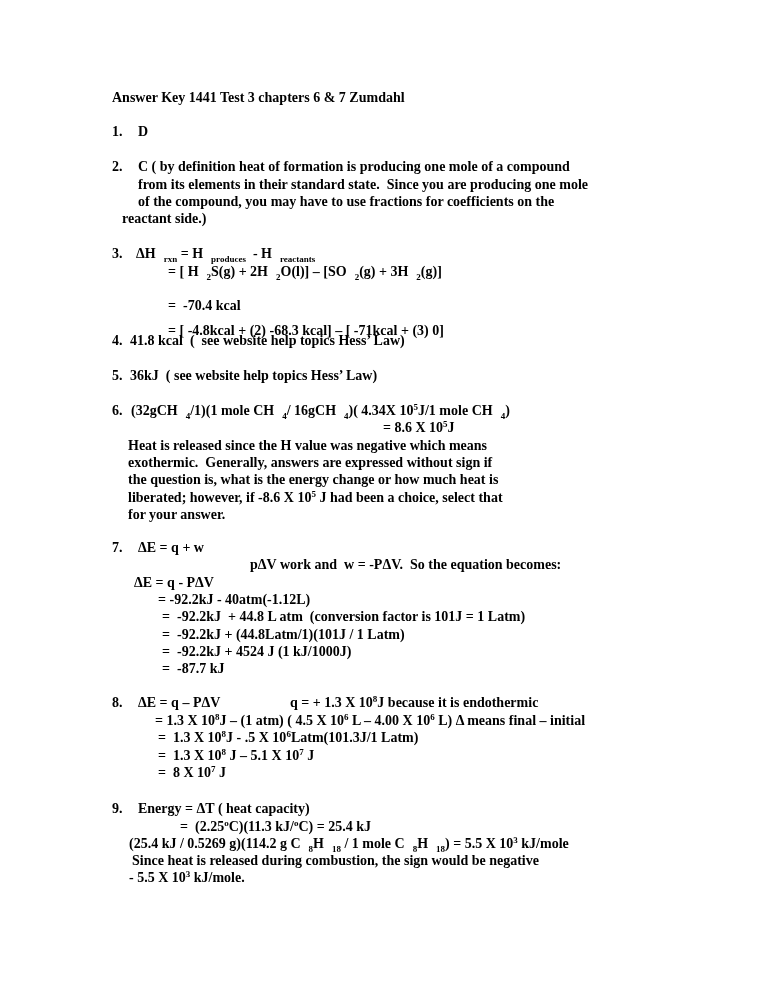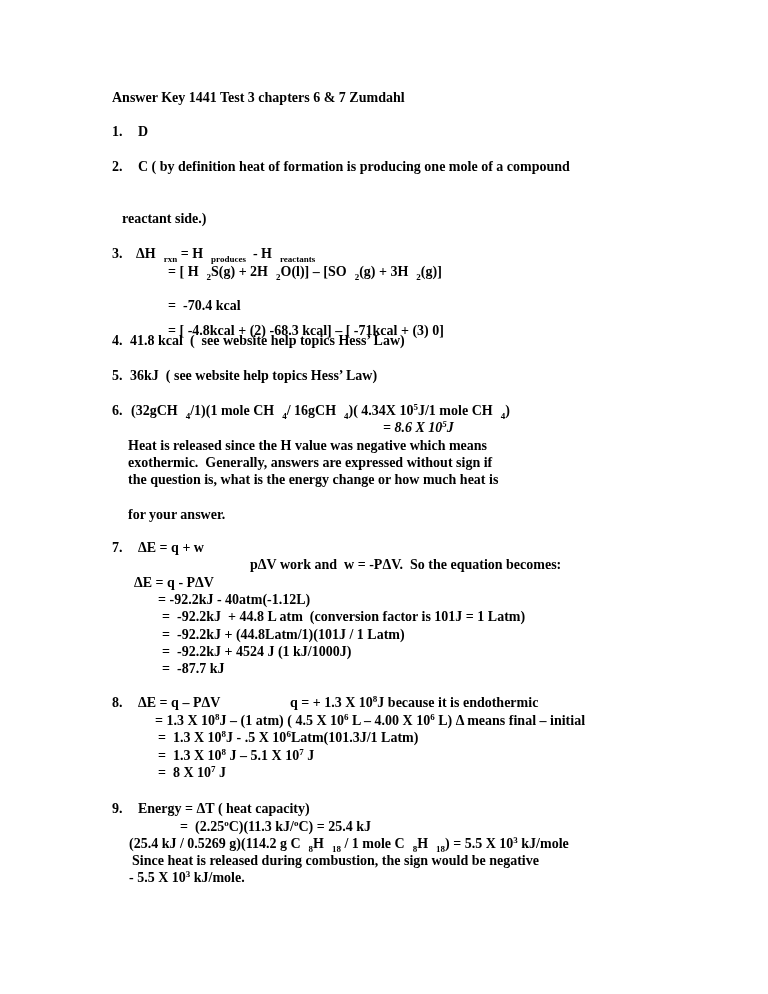--- a/index.html
+++ b/index.html
@@ -56,20 +56,26 @@
   <div class="title-line">Answer Key 1441 Test 3 chapters 6 &amp; 7 Zumdahl</div>
 
 <div class="line" style="top: 123px;">
       <span class="run" style="left: 112px;">1.</span>
       <span class="run" style="left: 138px;">D</span>
     </div>
     <div class="line" style="top: 158px;">
       <span class="run" style="left: 112px;">2.</span>
       <span class="run" style="left: 138px;">C ( by definition heat of formation is producing one mole of a compound</span>
     </div>
+    <div class="line" style="top: 176px;">
+      <span class="run" style="left: 138px;">from its elements in their standard state.  Since you are producing one mole</span>
+    </div>
+    <div class="line" style="top: 193px;">
+      <span class="run" style="left: 138px;">of the compound, you may have to use fractions for coefficients on the</span>
+    </div>
     <div class="line" style="top: 210px;">
       <span class="run" style="left: 122px;">reactant side.)</span>
     </div>
     <div class="line" style="top: 245px;">
       <span class="run" style="left: 112px;">3.</span>
       <span class="run" style="left: 136px;">ΔH<sub>rxn</sub> = H<sub>produces</sub>  - H<sub>reactants</sub></span>
     </div>
     <div class="line" style="top: 263px;">
       <span class="run" style="left: 168px;">= [ H<sub>2</sub>S(g) + 2H<sub>2</sub>O(l)] – [SO<sub>2</sub>(g) + 3H<sub>2</sub>(g)]</span>
     </div>
@@ -84,31 +90,34 @@
       <span class="run" style="left: 130px;">41.8 kcal  (  see website help topics Hess’ Law)</span>
     </div>
     <div class="line" style="top: 367px;">
       <span class="run" style="left: 112px;">5.</span>
       <span class="run" style="left: 130px;">36kJ  ( see website help topics Hess’ Law)</span>
     </div>
     <div class="line" style="top: 402px;">
       <span class="run" style="left: 112px;">6.</span>
       <span class="run" style="left: 131px;">(32gCH<sub>4</sub>/1)(1 mole CH<sub>4</sub>/ 16gCH<sub>4</sub>)( 4.34X 10<sup>5</sup>J/1 mole CH<sub>4</sub>)</span>
     </div>
-    <div class="line" style="top: 419px; font-style: italic;">
+    <div class="line" style="top: 419px;">
       <span class="run" style="left: 383px;">= 8.6 X 10<sup>5</sup>J</span>
     </div>
     <div class="line" style="top: 437px;">
       <span class="run" style="left: 128px;">Heat is released since the H value was negative which means</span>
     </div>
     <div class="line" style="top: 471px;">
       <span class="run" style="left: 128px;">the question is, what is the energy change or how much heat is</span>
     </div>
     <div class="line" style="top: 454px;">
       <span class="run" style="left: 128px;">exothermic.  Generally, answers are expressed without sign if</span>
+    </div>
+    <div class="line" style="top: 489px;">
+      <span class="run" style="left: 128px;">liberated; however, if -8.6 X 10<sup>5</sup> J had been a choice, select that</span>
     </div>
     <div class="line" style="top: 506px;">
       <span class="run" style="left: 128px;">for your answer.</span>
     </div>
     <div class="line" style="top: 539px;">
       <span class="run" style="left: 112px;">7.</span>
       <span class="run" style="left: 138px;">ΔE = q + w</span>
     </div>
     <div class="line" style="top: 556px;">
       <span class="run" style="left: 250px;">pΔV work and  w = -PΔV.  So the equation becomes:</span>

